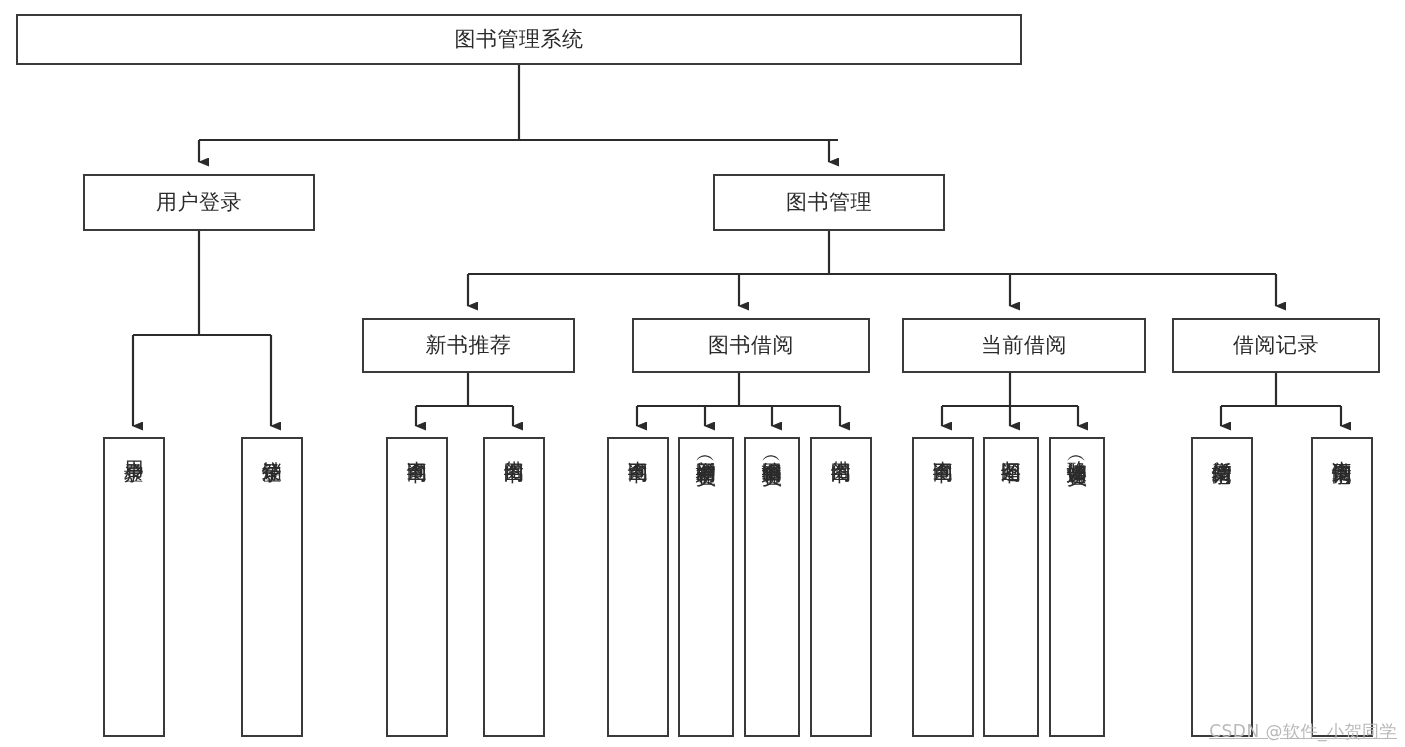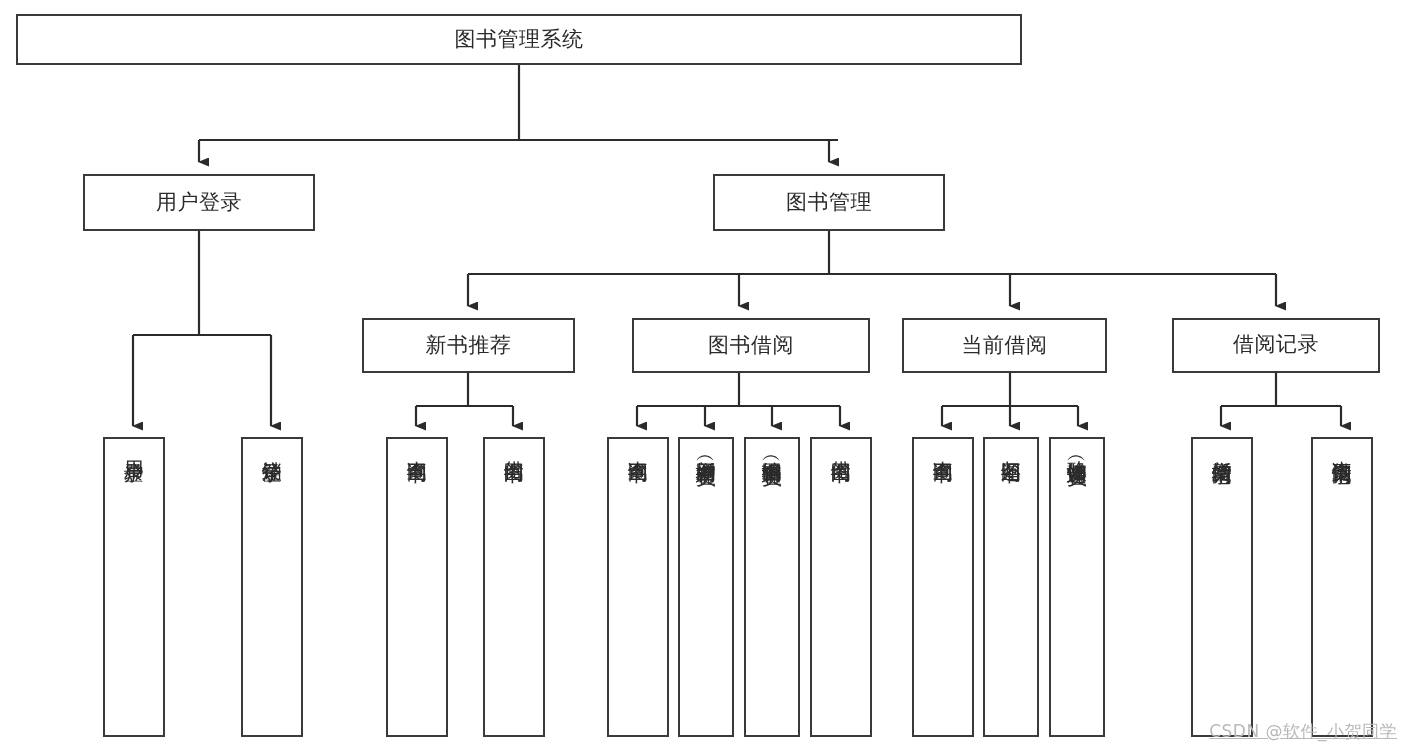--- a/index.html
+++ b/index.html
@@ -137,24 +137,24 @@
   <div class="node" style="left:713px; top:174px; width:232px; height:57px;">
     <span class="node-label">图书管理</span>
   </div>
 
   <div class="node" style="left:362px; top:318px; width:213px; height:55px;">
     <span class="node-label">新书推荐</span>
   </div>
   <div class="node" style="left:632px; top:318px; width:238px; height:55px;">
     <span class="node-label">图书借阅</span>
   </div>
-  <div class="node" style="left:902px; top:318px; width:205px; height:55px;">
+  <div class="node" style="left:902px; top:318px; width:244px; height:55px;">
     <span class="node-label">当前借阅</span>
   </div>
-  <div class="node" style="left:1172px; top:318px; width:208px; height:55px;font-family:Liberation Mono, monospace;">
+  <div class="node" style="left:1172px; top:318px; width:208px; height:55px;">
     <span class="node-label">借阅记录</span>
   </div>
 
   <div class="node leaf" style="left:103px; top:437px; width:62px; height:300px;">
     <span class="node-label">用户登录</span>
   </div>
   <div class="node leaf" style="left:241px; top:437px; width:62px; height:300px;">
     <span class="node-label">注销登录</span>
   </div>
 

